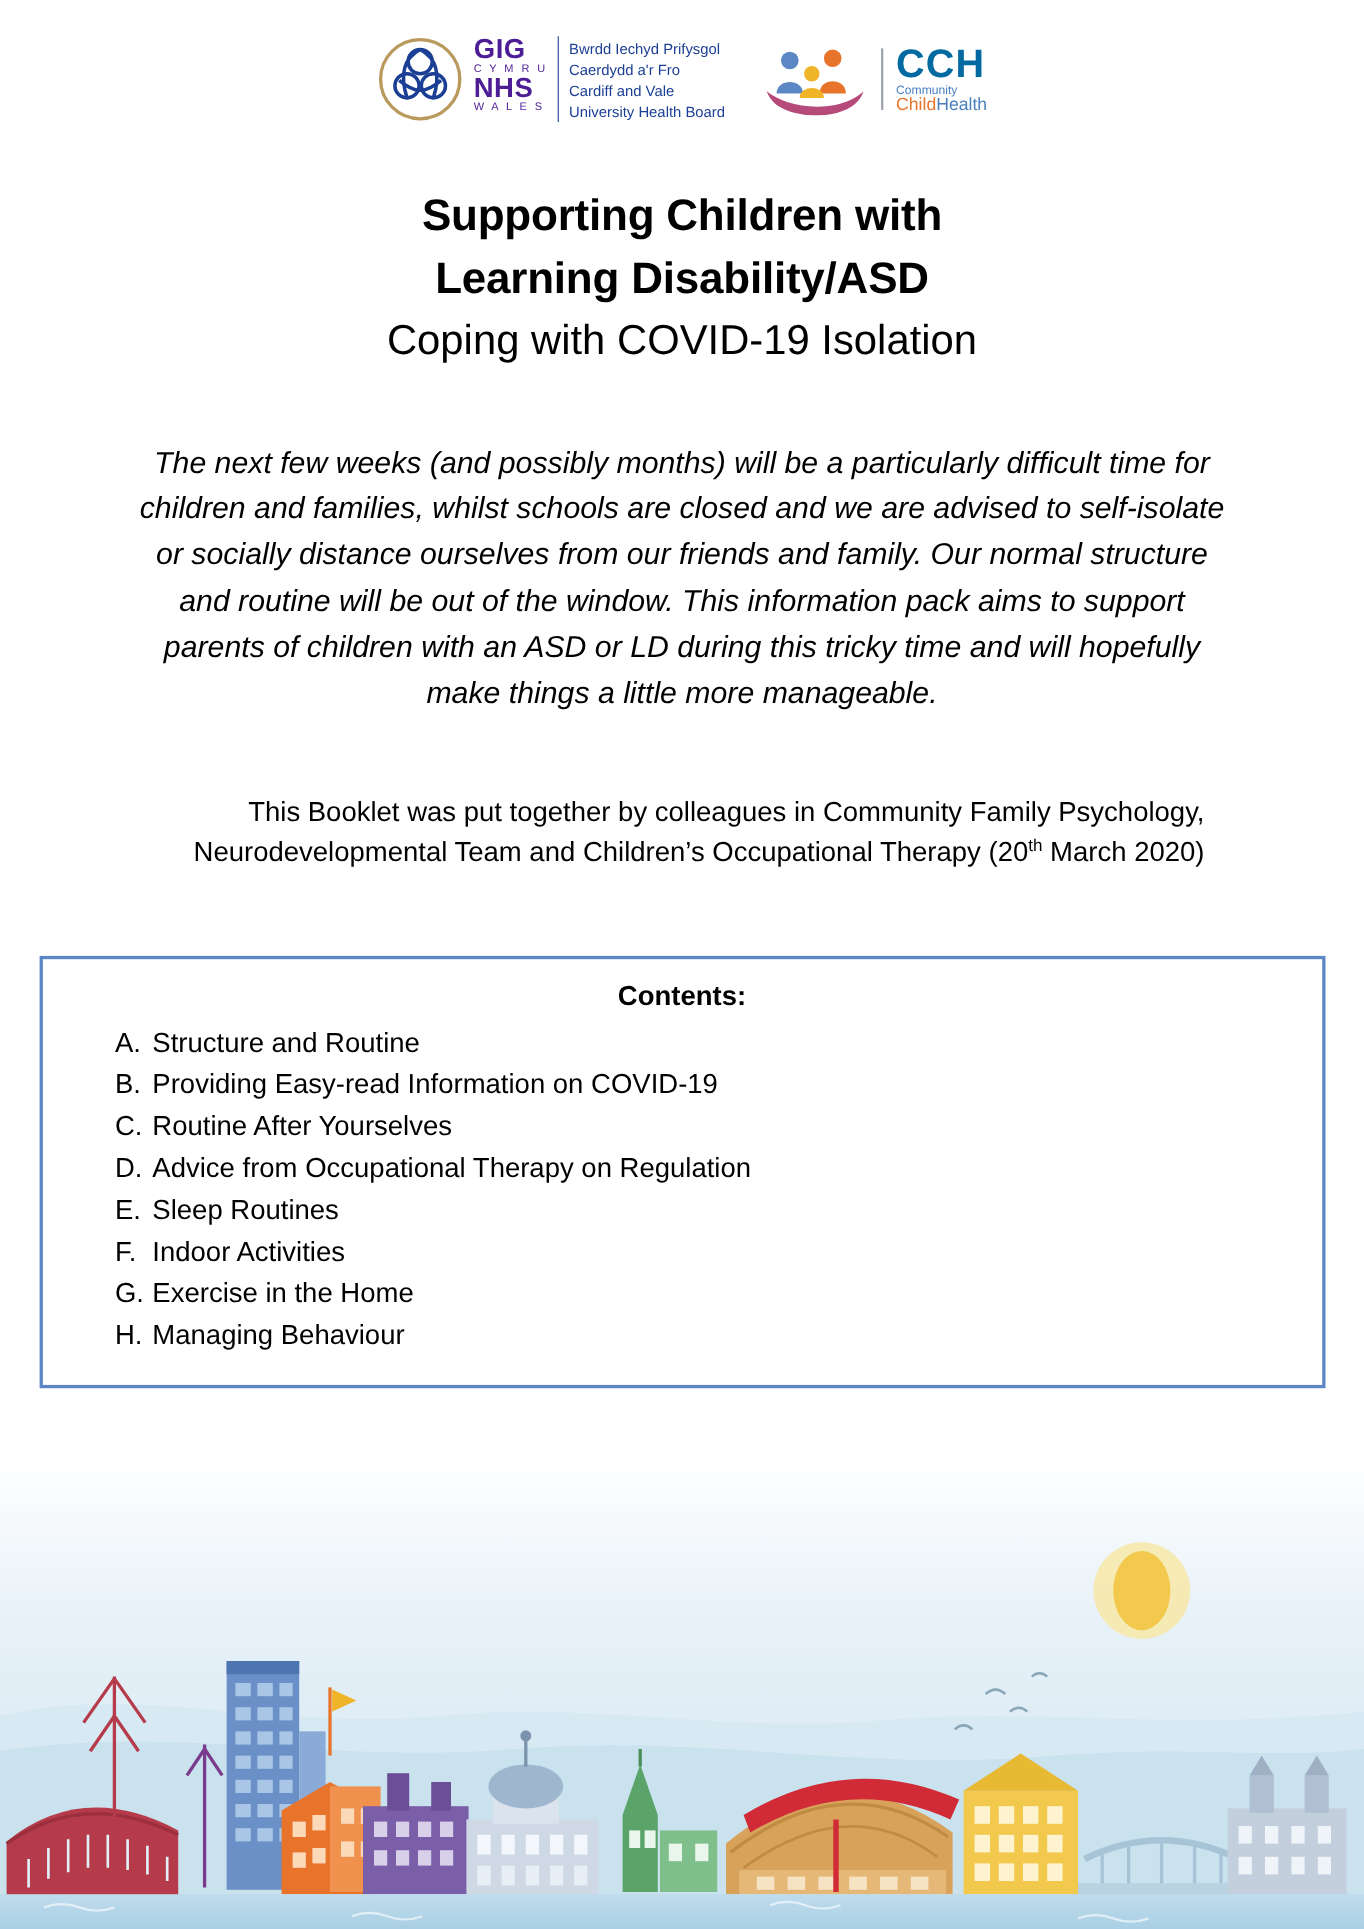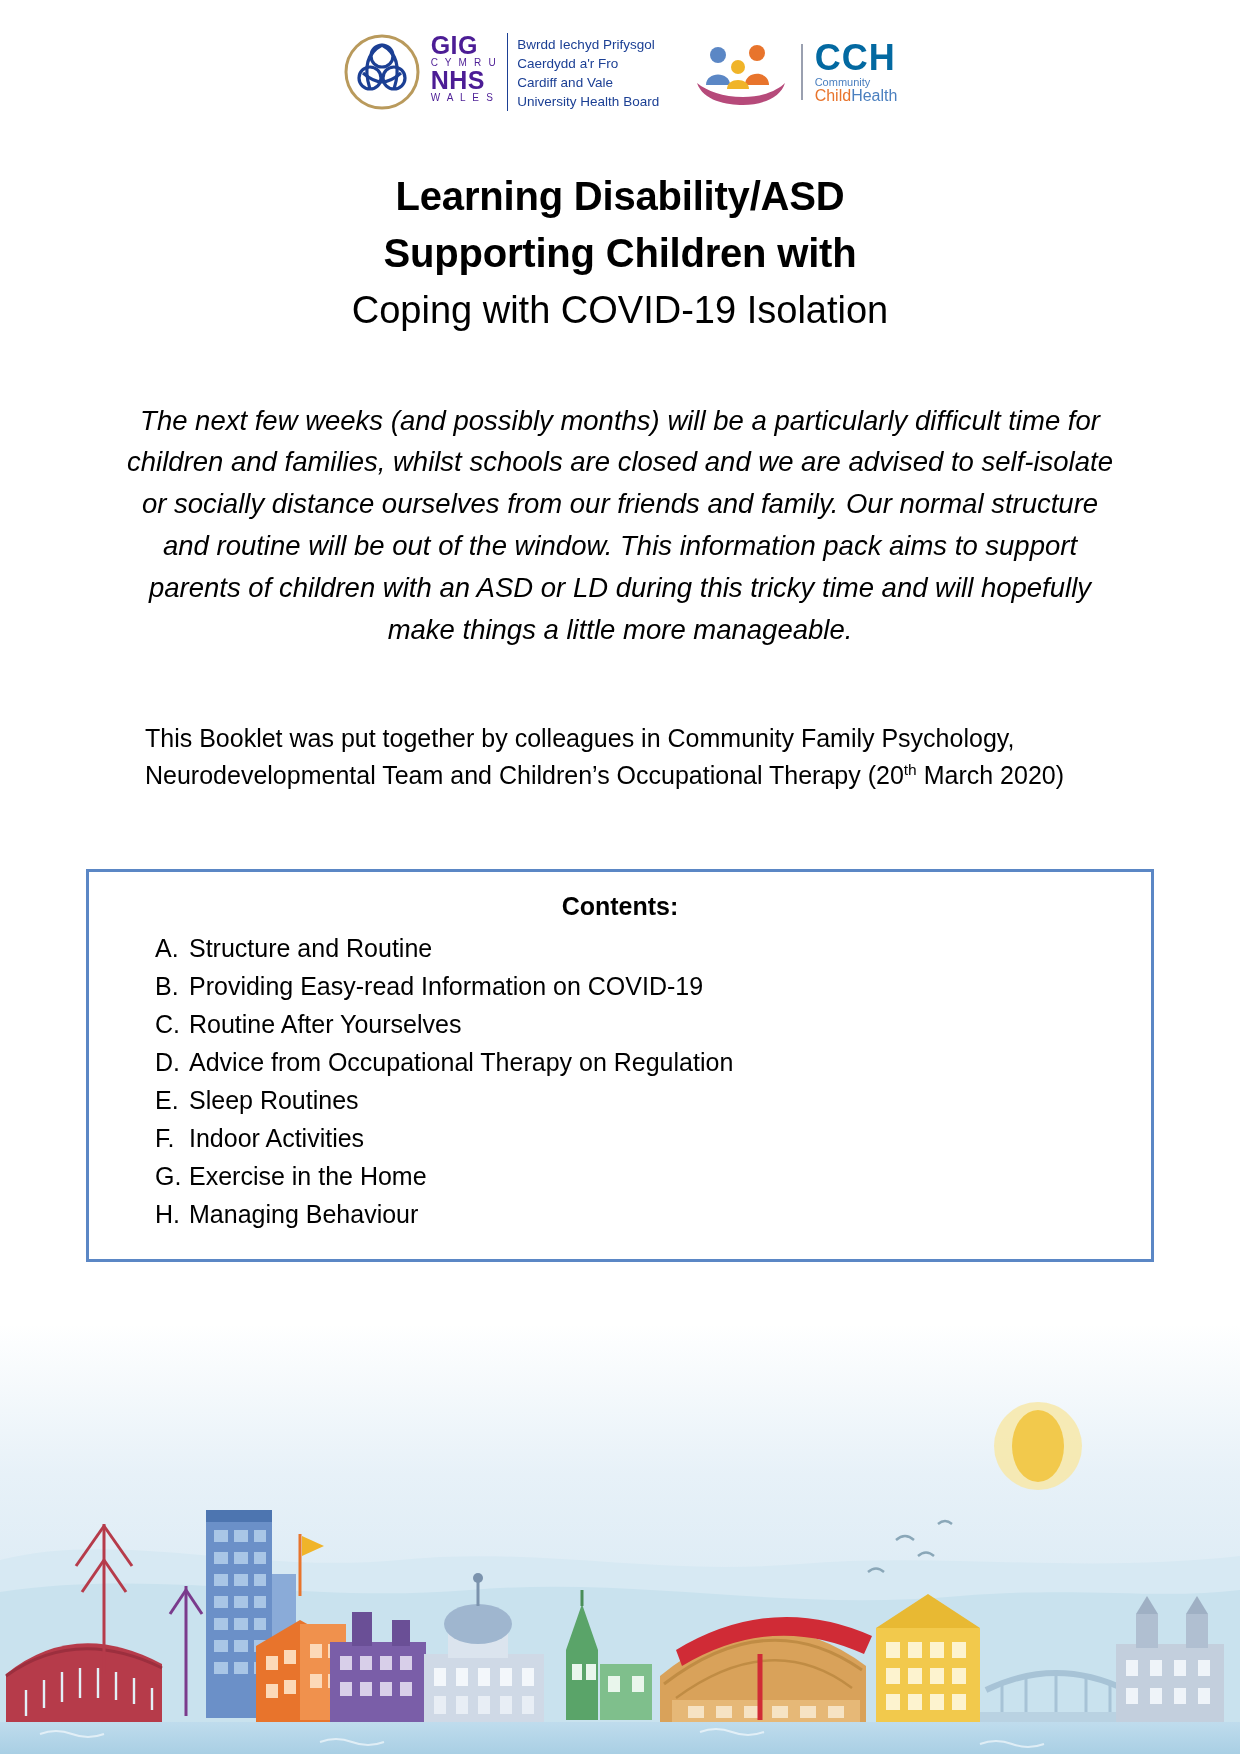--- a/index.html
+++ b/index.html
@@ -78,30 +78,30 @@
     text-align: center;
     font-style: italic;
     font-size: 27.5px;
     line-height: 1.52;
   }
 
   
   .credits {
     margin: 70px auto 0;
     width: 950px;
-    text-align: left;
+    text-align: right;
     font-size: 25px;
     line-height: 1.45;
   }
   .credits sup { font-size: 0.62em; vertical-align: super; }
 
   
   .contents-box {
     margin: 76px auto 0;
-    width: 1068px;
+    width: 1169px;
     border: 3px solid #5b87c5;
     padding: 20px 24px 26px 24px;
   }
   .contents-title {
     text-align: center;
     font-size: 25px;
     font-weight: bold;
     margin-bottom: 8px;
   }
   .contents-list { list-style: none; margin: 0; padding: 0 0 0 42px; }
@@ -176,22 +176,22 @@
     <div class="cch-sep"></div>
     <div class="cch-text">
       <div class="cch-abbr">CCH</div>
       <div class="cch-community">Community</div>
       <div class="cch-child"><span class="c1">Child</span><span class="c2">Health</span></div>
     </div>
   </div>
 </div>
 
 <div class="title-block">
+  <div class="title-line">Supporting Children with</div>
   <div class="title-line">Learning Disability/ASD</div>
-  <div class="title-line">Supporting Children with</div>
   <div class="subtitle-line">Coping with COVID-19 Isolation</div>
 </div>
 
 <p class="intro">The next few weeks (and possibly months) will be a particularly difficult time for children and families, whilst schools are closed and we are advised to self-isolate or socially distance ourselves from our friends and family. Our normal structure and routine will be out of the window. This information pack aims to support parents of children with an ASD or LD during this tricky time and will hopefully make things a little more manageable.</p>
 
 <p class="credits"><span>This Booklet was put together by colleagues in Community Family Psychology, Neurodevelopmental Team and Children’s Occupational Therapy (20</span><sup>th</sup><span> March 2020)</span></p>
 
 <div class="contents-box">
   <div class="contents-title">Contents:</div>
   <ul class="contents-list">

